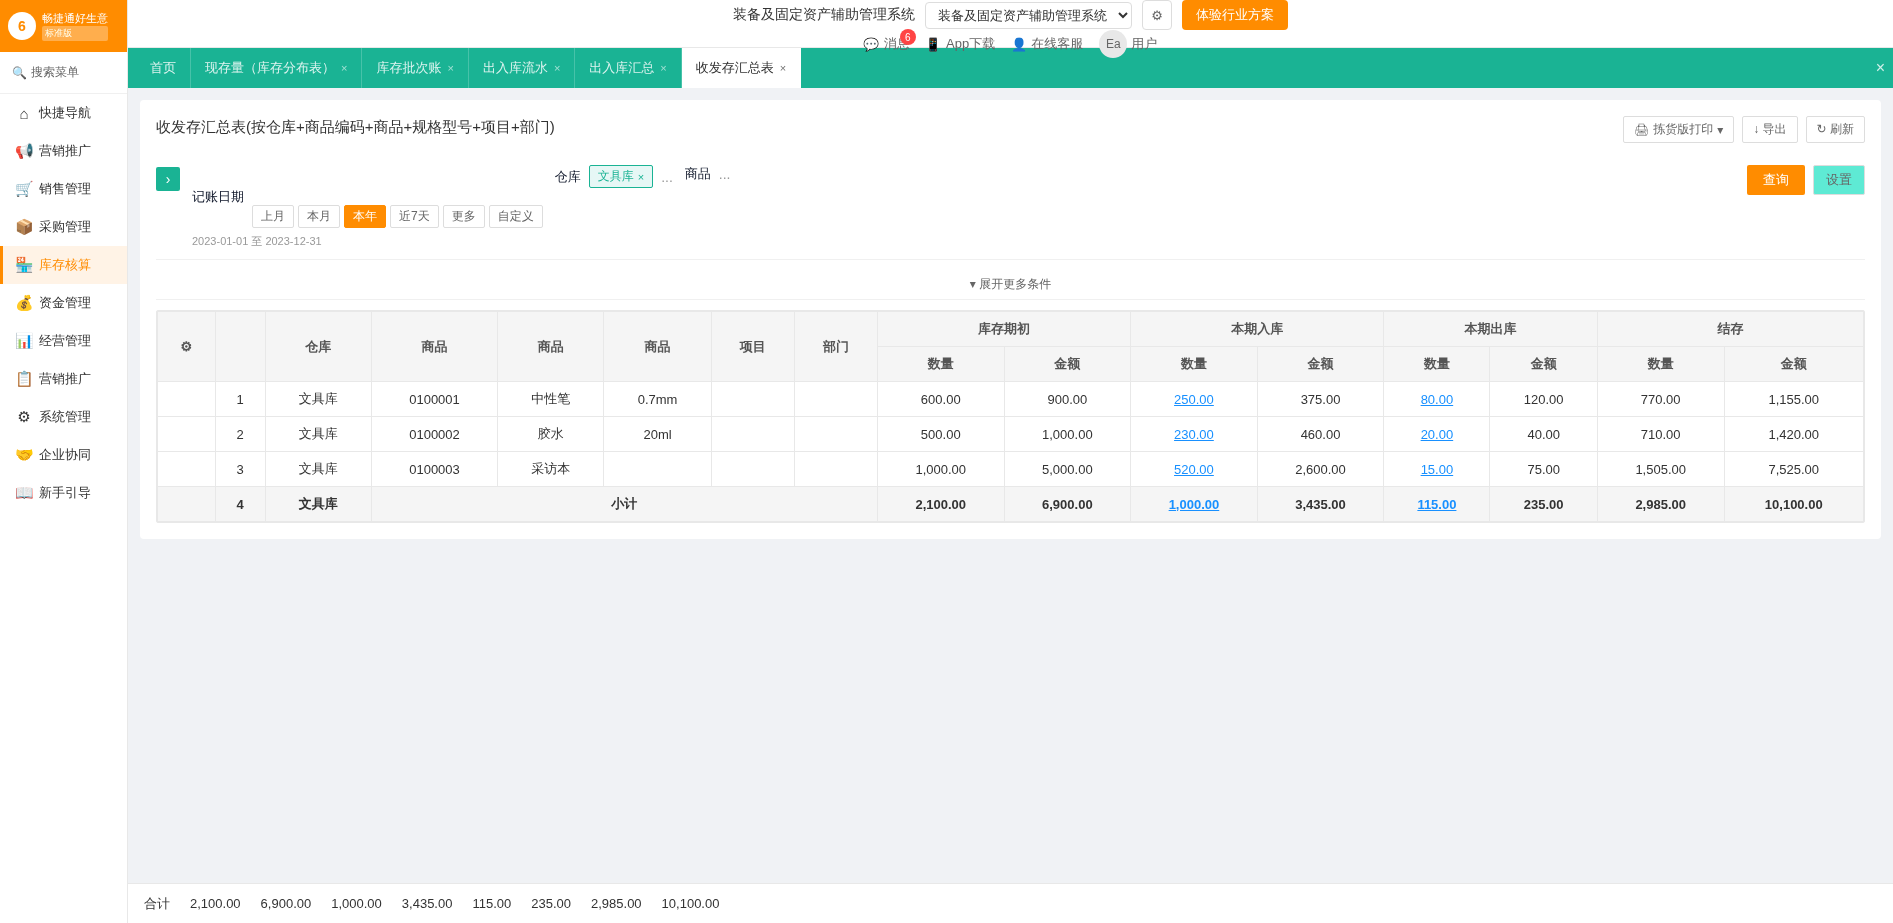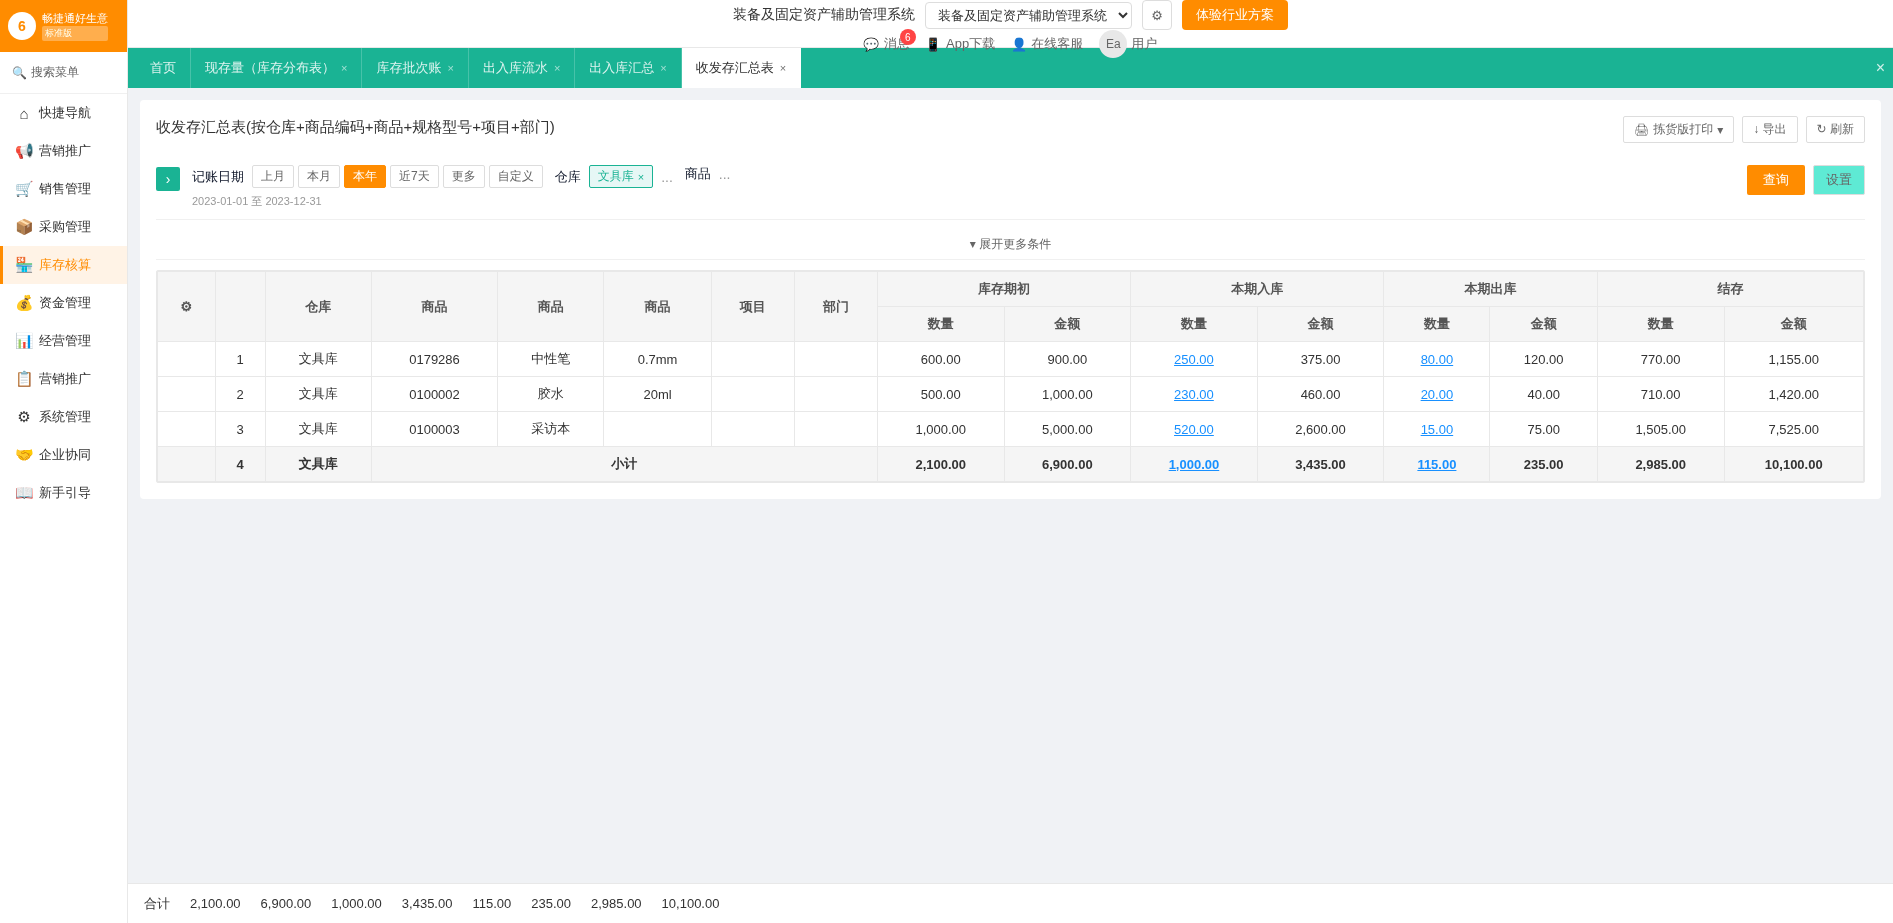--- a/index.html
+++ b/index.html
@@ -44,21 +44,21 @@
     .content { flex: 1; overflow-y: auto; background: #f0f2f5; padding: 12px; }
     .page-card { background: #fff; border-radius: 4px; padding: 16px; }
 
     
     .page-title { font-size: 15px; color: #333; margin-bottom: 5px; font-weight: normal; }
 
     
     .filter-bar { display: flex; align-items: flex-start; gap: 12px; margin-bottom: 10px; padding: 10px 0; border-bottom: 1px solid #f0f0f0; }
     .filter-collapse-btn { width: 24px; height: 24px; background: #1ab394; border-radius: 2px; display: flex; align-items: center; justify-content: center; cursor: pointer; color: #fff; font-size: 14px; flex-shrink: 0; margin-top: 2px; }
     .filter-label { color: #0f172a; font-size: 13px; white-space: nowrap; }
-    .date-btns { display: flex; gap: 4px; align-items: center; }
+    .date-btns { display: flex; gap: 4px; align-items: center; margin-top: 40px; }
     .date-btn { padding: 2px 8px; border: 1px solid #ddd; border-radius: 2px; background: #fff; cursor: pointer; font-size: 12px; color: #666; }
     .date-btn.active { background: #ff8c00; color: #fff; border-color: #ff8c00; }
     .date-range { color: #999; font-size: 11px; margin-top: 2px; }
     .filter-tag { display: flex; align-items: center; gap: 4px; background: #e6f7f5; border: 1px solid #1ab394; border-radius: 2px; padding: 2px 8px; font-size: 12px; color: #1ab394; }
     .filter-tag-close { cursor: pointer; color: #1ab394; font-size: 11px; }
     .filter-more { color: #999; cursor: pointer; font-size: 14px; }
     .btn-query { background: #ff8c00; color: #fff; border: none; border-radius: 2px; padding: 5px 16px; cursor: pointer; font-size: 13px; }
     .btn-settings { background: #5eead4; color: #666; border: 1px solid #ddd; border-radius: 2px; padding: 5px 12px; cursor: pointer; font-size: 13px; }
 
     
@@ -306,21 +306,21 @@
                 <th>数量</th>
                 <th>金额</th>
               </tr>
             </thead>
             <tbody>
 
               <tr>
                 <td></td>
                 <td>1</td>
                 <td>文具库</td>
-                <td>0179286</td>
+                <td>0100001</td>
                 <td>中性笔</td>
                 <td>0.7mm</td>
                 <td></td>
                 <td></td>
                 <td>600.00</td>
                 <td>900.00</td>
                 <td><span class="link-text">250.00</span></td>
                 <td>375.00</td>
                 <td><span class="link-text">80.00</span></td>
                 <td>120.00</td>

